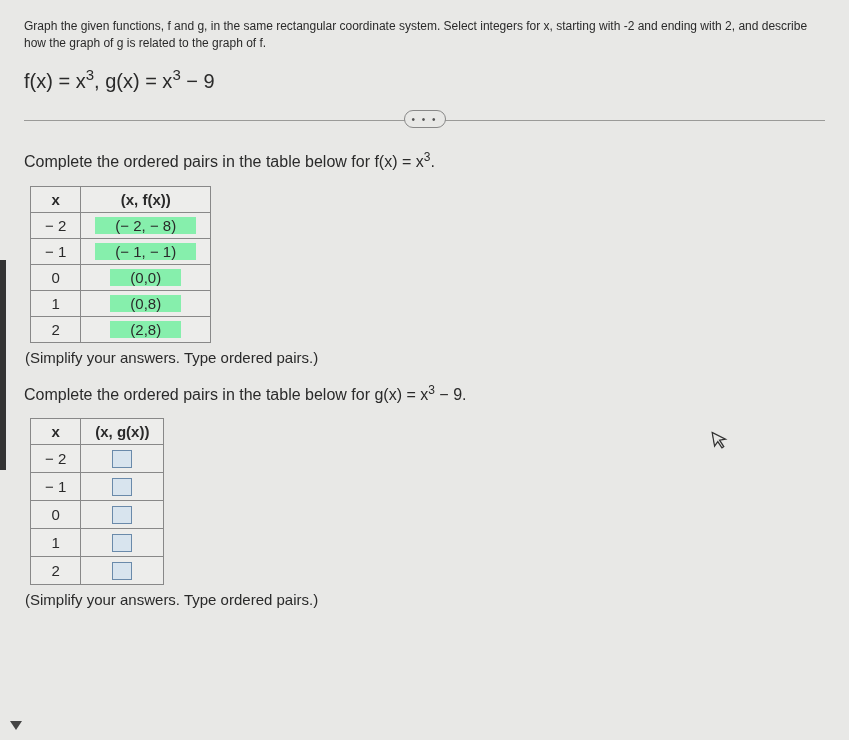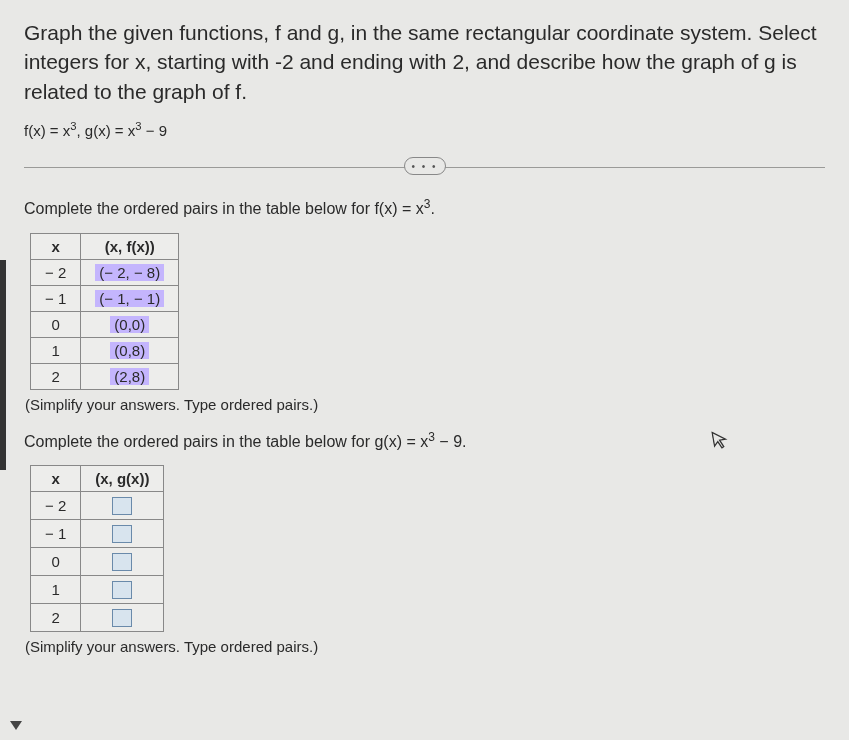--- a/index.html
+++ b/index.html
@@ -6,26 +6,26 @@
     body {
       font-family: Arial, Helvetica, sans-serif;
       background: #e8e8e6;
       width: 849px;
       height: 740px;
       padding: 18px 24px;
       color: #2a2a2a;
       position: relative;
     }
     .problem-text {
-      font-size: 21px;
+      font-size: 12px;
       line-height: 1.4;
       margin-bottom: 14px;
     }
     .equation {
-      font-size: 15px;
+      font-size: 20px;
       margin-bottom: 18px;
     }
     .sup { vertical-align: super; font-size: 0.75em; }
     .divider-wrap {
       position: relative;
       margin-bottom: 20px;
       height: 20px;
     }
     .divider {
       border: none;
@@ -64,23 +64,23 @@
     }
     th, td {
       border: 1px solid #888;
       padding: 4px 14px;
       text-align: center;
       font-size: 15px;
       font-weight: normal;
     }
     th { font-weight: bold; }
     .filled {
-      background: #c4b5fd;
+      background: #86efac;
       display: inline-block;
-      padding: 0 4px;
+      padding: 0 20px;
     }
     .input-box {
       display: inline-block;
       width: 20px;
       height: 18px;
       border: 1px solid #6a8aaa;
       background: #d8e4ee;
       vertical-align: middle;
     }
     .hint {

